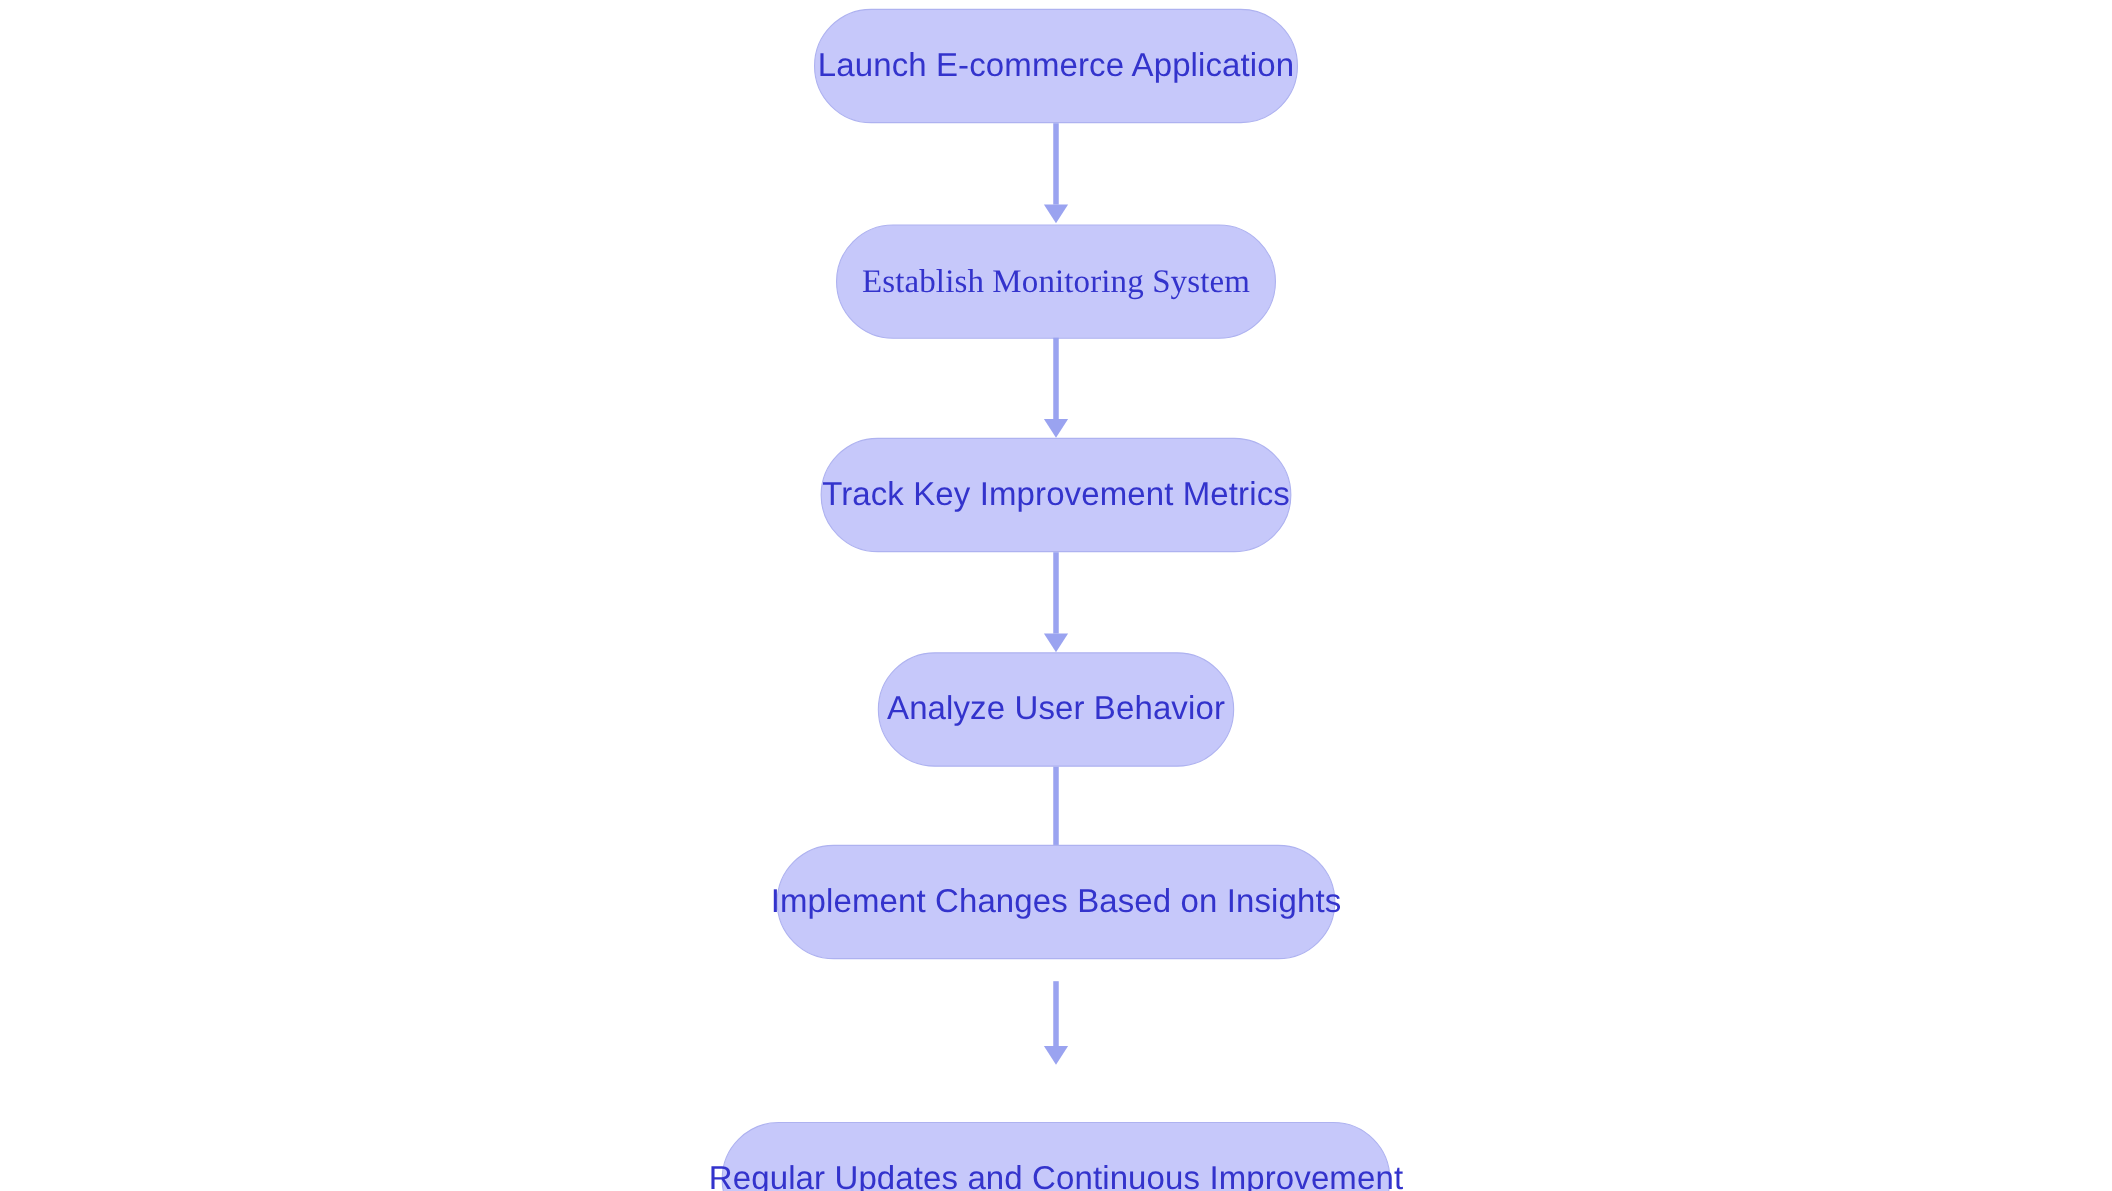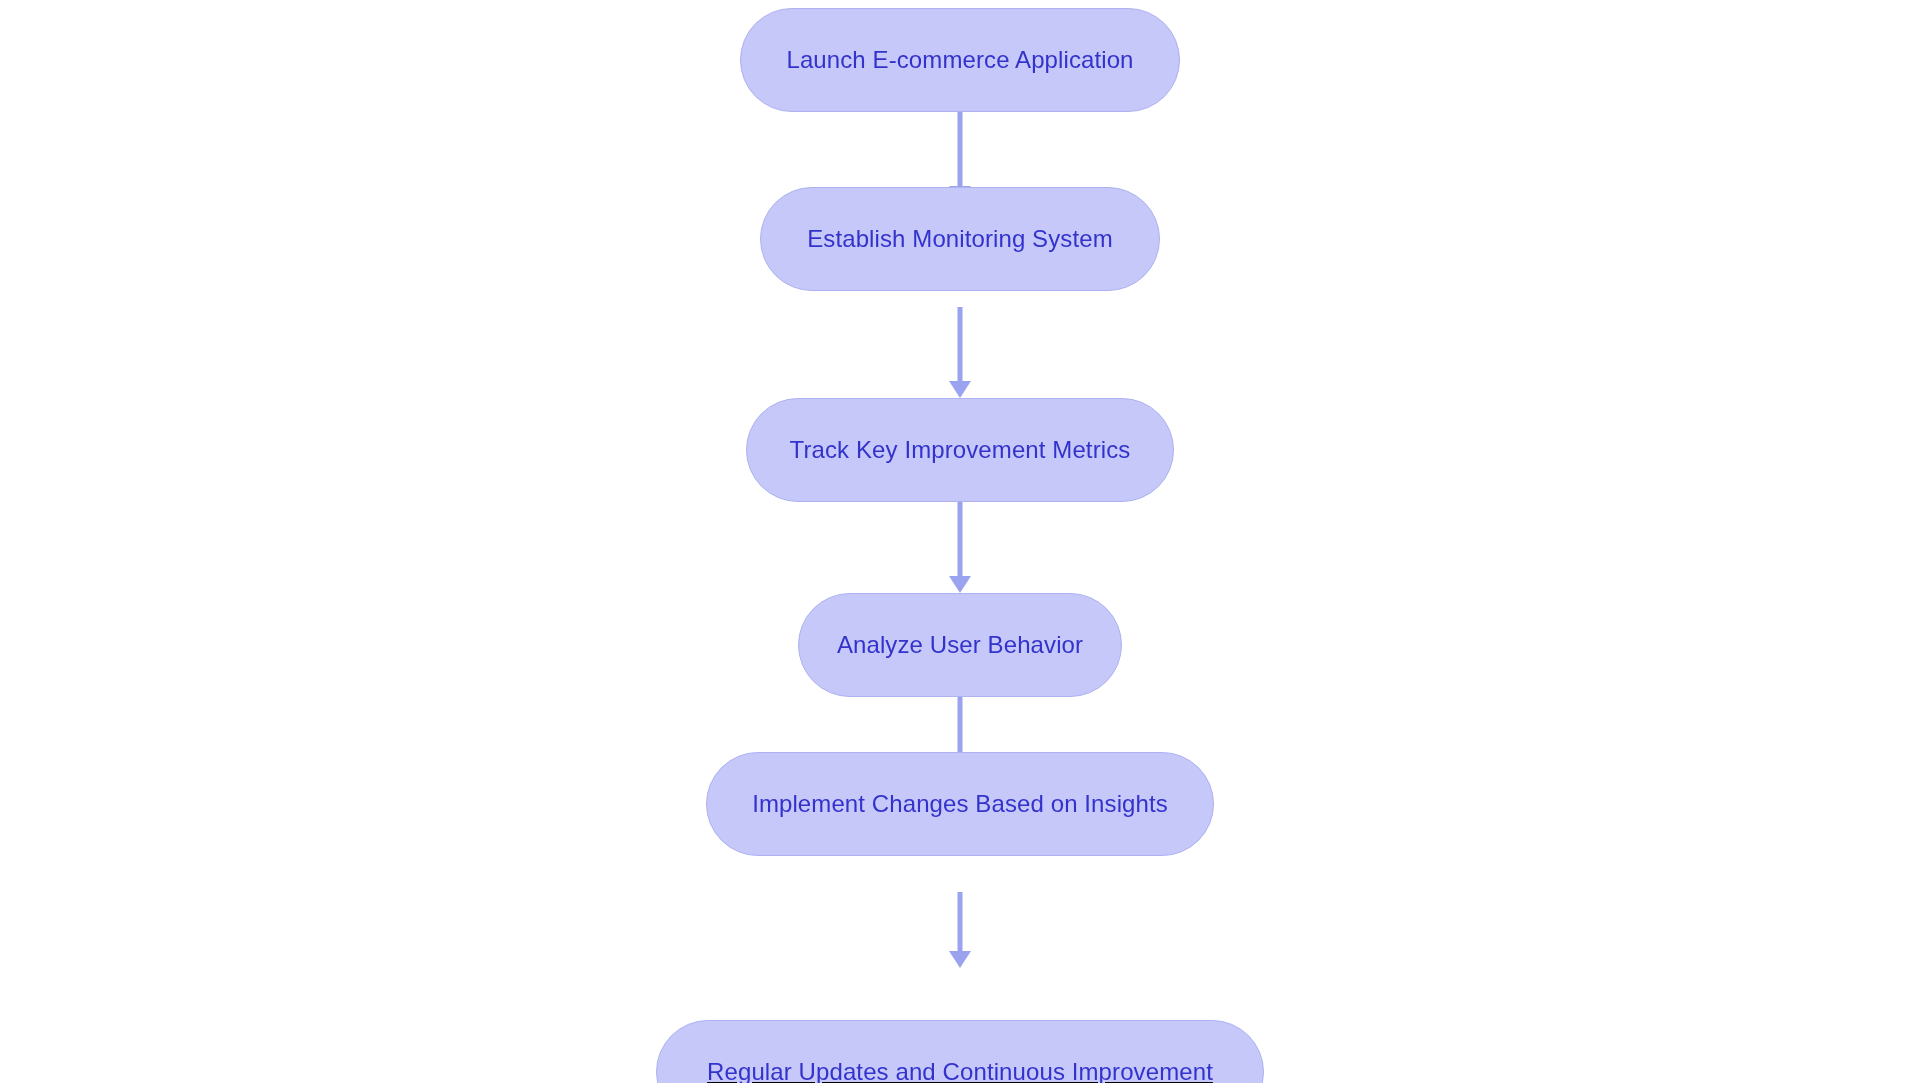--- a/index.html
+++ b/index.html
@@ -34,33 +34,33 @@
     box-sizing: border-box;
     display: flex;
     align-items: center;
     justify-content: center;
     background: #c6c8fa;
     border: 1.6px solid #aeb2f0;
     border-radius: 52px;
   }
   .node-label {
     color: #3333cc;
-    font-size: 24px;
+    font-size: 30px;
     font-weight: 400;
     letter-spacing: 0.1px;
     white-space: nowrap;
     line-height: 1;
     user-select: none;
   }
 
   .node-1 { width: 440px; top: 8px;   }
-  .node-2 { width: 400px; top: 187px; }
+  .node-2 { width: 400px; top: 204px; font-family: Liberation Serif, serif; }
   .node-3 { width: 428px; top: 398px; }
   .node-4 { width: 324px; top: 593px; align-items: center; }
-  .node-5 { width: 508px; top: 752px; }
+  .node-5 { width: 508px; top: 768px; }
   .node-6 { width: 608px; top: 1020px; text-decoration: underline; }
 
   
   .connector {
     position: absolute;
     left: 50%;
     transform: translateX(-50%);
     width: 22px;
   }
   .connector .stem {

